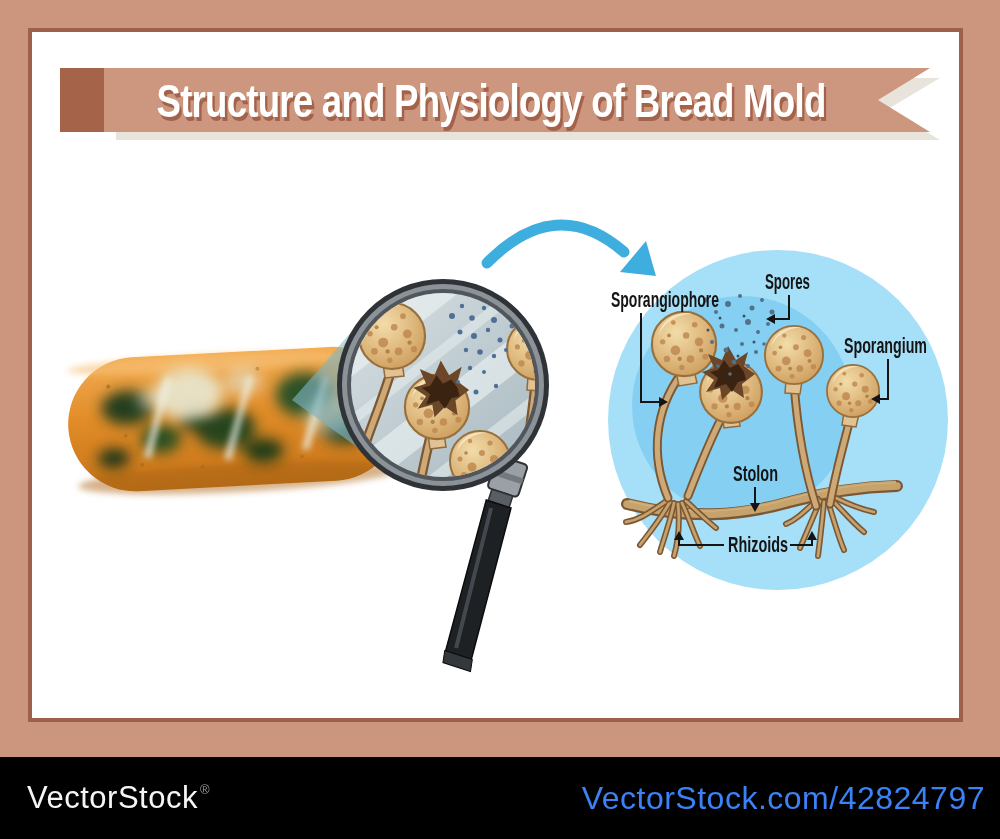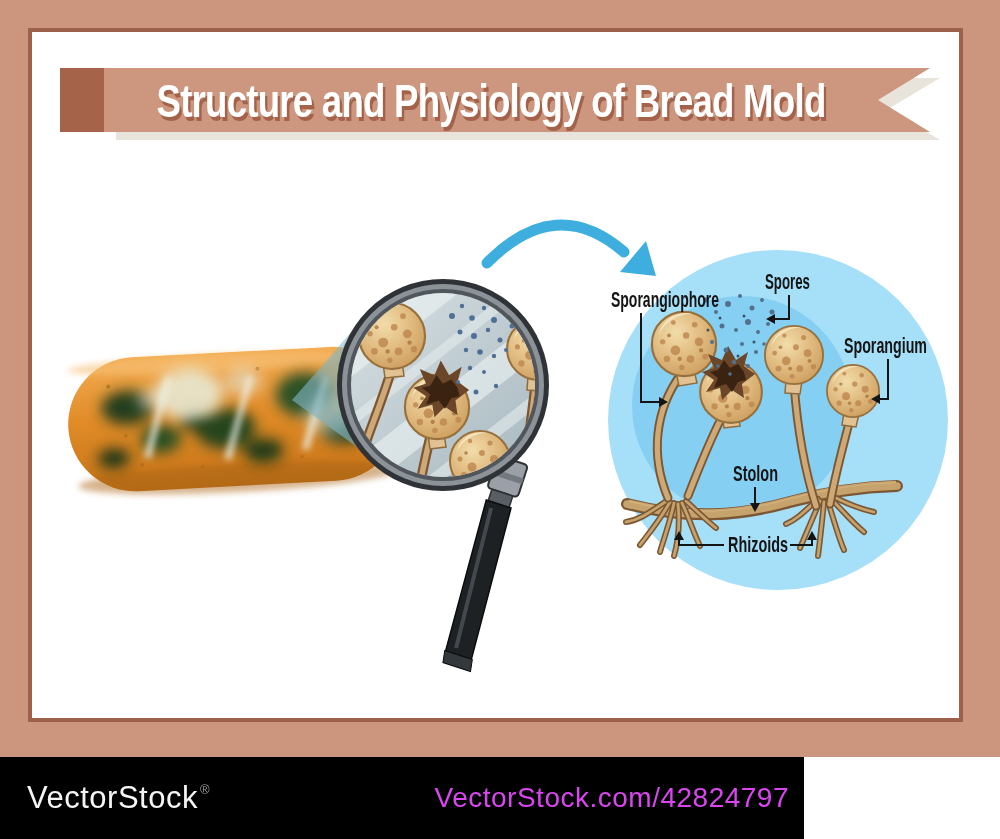--- a/index.html
+++ b/index.html
@@ -36,27 +36,27 @@
     text-shadow:3px 4px 0 #A4624A;
     transform:scaleX(0.78);transform-origin:50% 50%;
   }
 
   
   svg.illustration{position:absolute;left:0;top:0;width:1000px;height:757px;}
   .diagram-label{font-family:"Liberation Sans",sans-serif;font-weight:bold;font-size:21.5px;fill:#141414;}
 
   
   .watermark-bar{
-    position:absolute;left:0;top:757px;width:804px;height:82px;background:#000000;
+    position:absolute;left:0;top:757px;width:1000px;height:82px;background:#000000;
     display:flex;align-items:center;justify-content:space-between;
     box-sizing:border-box;padding:0 15px 0 27px;
   }
   .wm-brand{color:#F5F5F5;font-size:31px;letter-spacing:0.5px;}
   .wm-reg{color:#9a9a9a;font-size:13px;vertical-align:top;position:relative;top:2px;margin-left:2px;}
-  .wm-url{color:#d946ef;font-size:28px;letter-spacing:0.5px;}
+  .wm-url{color:#3b82f6;font-size:32px;letter-spacing:0.5px;}
 </style>
 </head>
 <body>
 
 <div class="canvas">
 
   <div class="frame-outer">
     <div class="frame-inner"></div>
   </div>
 

